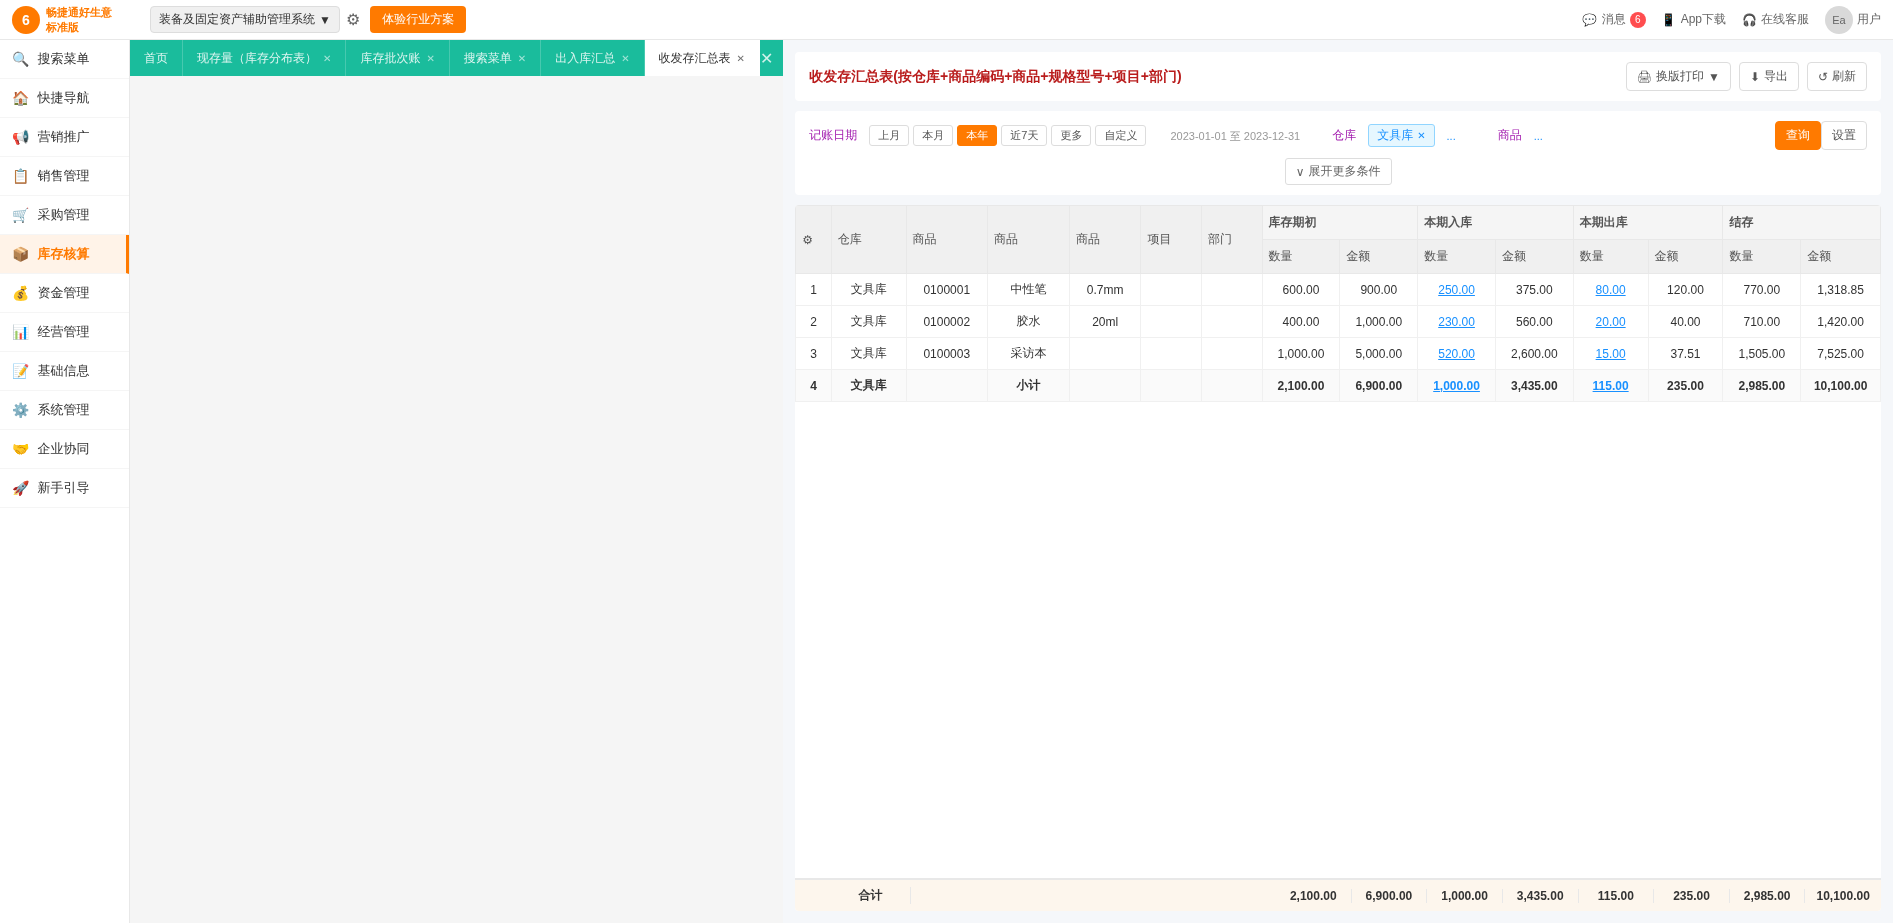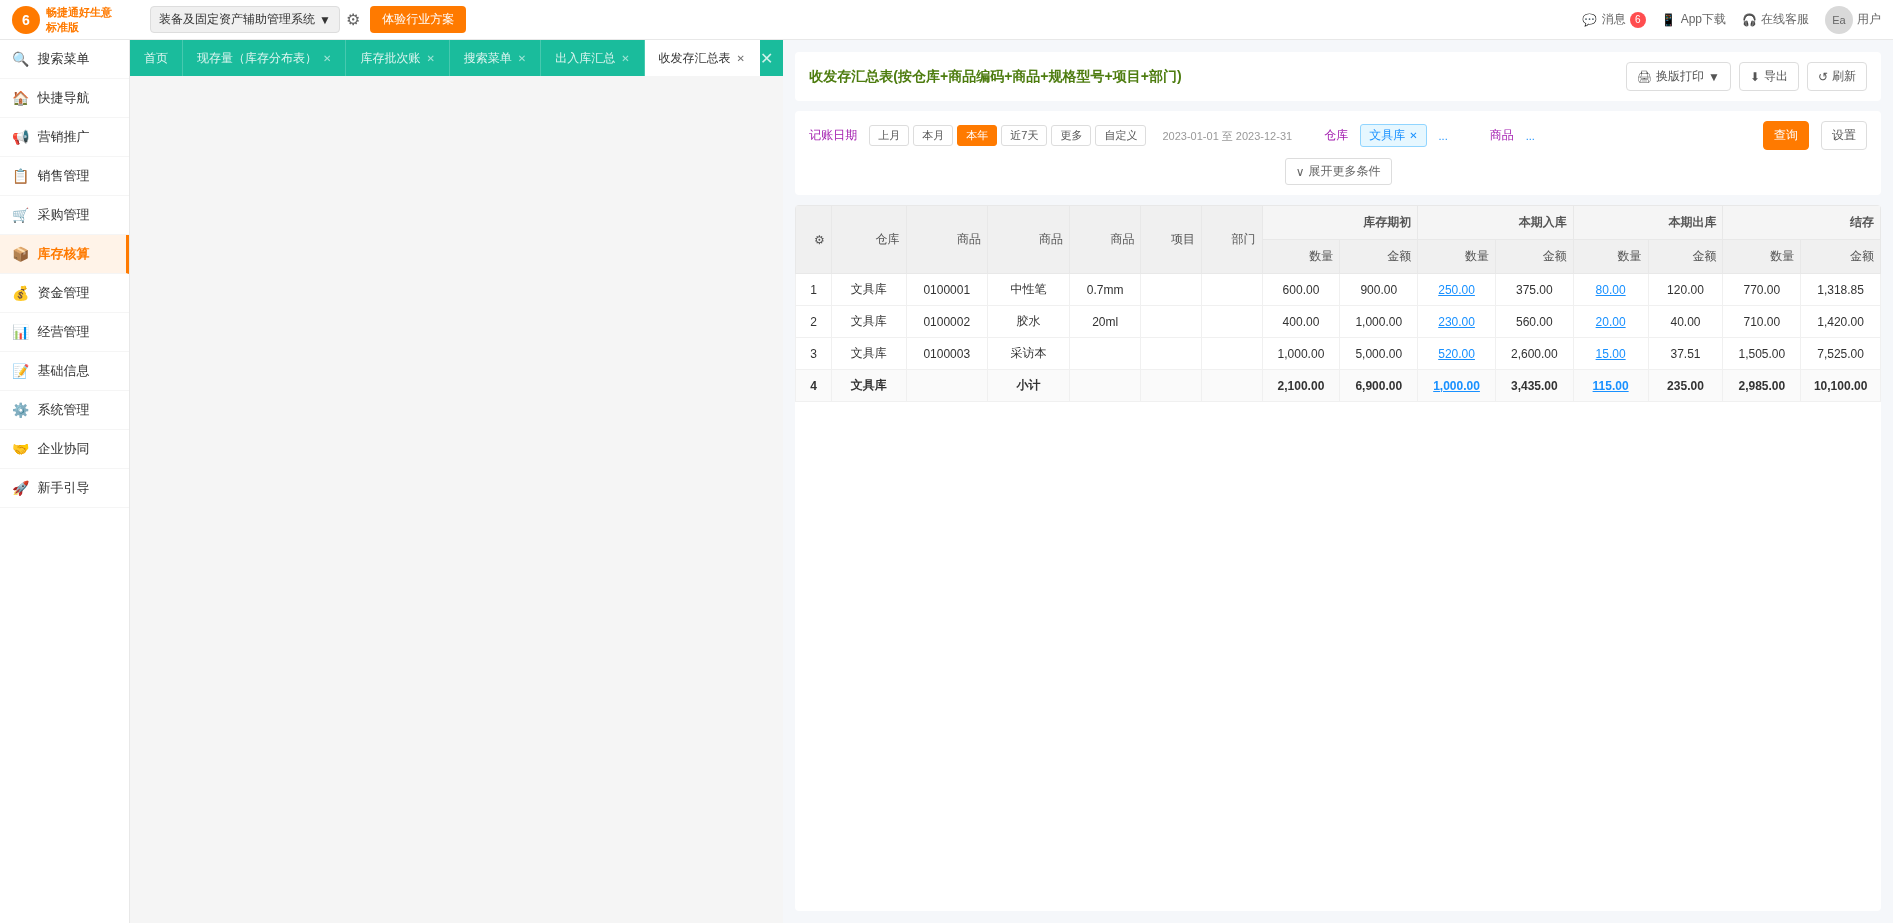--- a/index.html
+++ b/index.html
@@ -36,21 +36,21 @@
     .tab.active { background: white; color: #333; }
     .tab-close { font-size: 10px; cursor: pointer; opacity: 0.7; }
     .tab-bar-end { margin-left: auto; padding-right: 10px; }
     .close-all-btn { color: rgba(255,255,255,0.8); font-size: 16px; cursor: pointer; }
 
     
     .page-content { flex: 1; background: #f5f7fa; overflow: hidden; display: flex; flex-direction: column; padding: 12px; gap: 10px; }
 
     
     .page-header { display: flex; align-items: center; background: white; padding: 10px 14px; border-radius: 4px; }
-    .page-title { font-size: 14px; font-weight: bold; color: #4d7c0f; flex: 1; }
+    .page-title { font-size: 14px; font-weight: bold; color: #b91c1c; flex: 1; }
     .page-actions { display: flex; align-items: center; gap: 8px; }
     .action-btn { display: flex; align-items: center; gap: 4px; padding: 5px 10px; border: 1px solid #ddd; border-radius: 4px; cursor: pointer; font-size: 12px; color: #555; background: white; }
     .action-btn.primary { background: #ff7a00; color: white; border-color: #ff7a00; }
 
     
     .filter-bar { background: white; padding: 10px 14px; border-radius: 4px; display: flex; flex-direction: column; gap: 8px; }
     .filter-row { display: flex; align-items: center; gap: 12px; }
     .filter-label { font-size: 12px; color: #a21caf; white-space: nowrap; }
     .date-shortcuts { display: flex; align-items: center; gap: 4px; }
     .date-btn { padding: 2px 8px; border: 1px solid #ddd; border-radius: 3px; cursor: pointer; font-size: 11px; color: #555; background: white; }
@@ -58,21 +58,21 @@
     .date-range { font-size: 11px; color: #999; margin-top: 2px; }
     .warehouse-tag { display: flex; align-items: center; gap: 4px; background: #e6f7ff; border: 1px solid #91d5ff; border-radius: 3px; padding: 2px 8px; font-size: 12px; color: #1890ff; }
     .tag-close { cursor: pointer; font-size: 10px; }
     .filter-more { color: #1890ff; cursor: pointer; font-size: 11px; }
     .expand-btn { display: flex; align-items: center; gap: 4px; color: #666; cursor: pointer; font-size: 12px; padding: 4px 10px; border: 1px solid #ddd; border-radius: 3px; background: white; margin: 0 auto; }
 
     
     .table-wrapper { flex: 1; background: white; border-radius: 4px; overflow: hidden; display: flex; flex-direction: column; }
     .table-scroll { flex: 1; overflow-y: auto; }
     table { width: 100%; border-collapse: collapse; font-size: 12px; }
-    thead th { background: #f0f0f0; padding: 8px 6px; text-align: right; border: 1px solid #e8e8e8; color: #555; font-weight: normal; white-space: nowrap; }
+    thead th { background: #f0f0f0; padding: 8px 6px; text-align: left; border: 1px solid #e8e8e8; color: #555; font-weight: normal; white-space: nowrap; }
     thead th.group-header { background: #f5f5f5; font-weight: bold; }
     tbody td { padding: 7px 6px; border: 1px solid #f0f0f0; text-align: center; color: #333; }
     tbody tr.subtotal td { background: #fafafa; font-weight: bold; }
     .link-val { color: #1890ff; text-decoration: underline; cursor: pointer; }
 
     
     .col-no { width: 40px; }
     .col-warehouse { width: 90px; }
     .col-code { width: 90px; }
     .col-name { width: 100px; }
@@ -228,32 +228,32 @@
         <div class="filter-row">
           <span class="filter-label">记账日期</span>
           <div class="date-shortcuts">
             <button class="date-btn">上月</button>
             <button class="date-btn">本月</button>
             <button class="date-btn active">本年</button>
             <button class="date-btn">近7天</button>
             <button class="date-btn">更多</button>
             <button class="date-btn">自定义</button>
           </div>
-          <div style="display:flex; flex-direction:column; margin-left: 4px;">
+          <div style="display:flex; flex-direction:column; margin-left: 12px;">
             <div class="date-range">2023-01-01 至 2023-12-31</div>
           </div>
           <span class="filter-label" style="margin-left: 20px;">仓库</span>
           <div class="warehouse-tag">
             <span>文具库</span>
             <span class="tag-close">✕</span>
           </div>
           <span class="filter-more">...</span>
           <span class="filter-label" style="margin-left: 30px;">商品</span>
           <span class="filter-more">...</span>
-          <div style="margin-left: auto; display: flex; gap: 12px; justify-content: flex-end;">
+          <div style="margin-left: auto; display: flex; gap: 0; justify-content: flex-end;">
             <button class="action-btn primary">查询</button>
             <button class="action-btn">设置</button>
           </div>
         </div>
         <div style="display: flex; justify-content: center;">
           <button class="expand-btn">
             <span>∨</span>
             <span>展开更多条件</span>
           </button>
         </div>
@@ -355,17 +355,34 @@
       <td style="font-weight:bold;">3,435.00</td>
       <td class="link-val" style="font-weight:bold;">115.00</td>
       <td style="font-weight:bold;">235.00</td>
       <td style="font-weight:bold;">2,985.00</td>
       <td style="font-weight:bold;">10,100.00</td>
     </tr>
               </tbody>
           </table>
         </div>
 
+        <div style="background: #fdf6ed; border-top: 2px solid #e8e8e8; display: flex; align-items: center; padding: 7px 0; font-weight: bold; font-size: 12px;">
+          <div style="width: 40px; text-align: center; border-right: 1px solid #e8e8e8;"></div>
+          <div style="width: 90px; text-align: center; border-right: 1px solid #e8e8e8;">合计</div>
+          <div style="width: 90px; border-right: 1px solid #e8e8e8;"></div>
+          <div style="width: 100px; border-right: 1px solid #e8e8e8;"></div>
+          <div style="width: 80px; border-right: 1px solid #e8e8e8;"></div>
+          <div style="width: 70px; border-right: 1px solid #e8e8e8;"></div>
+          <div style="width: 70px; border-right: 1px solid #e8e8e8;"></div>
+          <div style="width: 85px; text-align: center; border-right: 1px solid #e8e8e8;">2,100.00</div>
+          <div style="width: 85px; text-align: center; border-right: 1px solid #e8e8e8;">6,900.00</div>
+          <div style="width: 85px; text-align: center; border-right: 1px solid #e8e8e8;">1,000.00</div>
+          <div style="width: 85px; text-align: center; border-right: 1px solid #e8e8e8;">3,435.00</div>
+          <div style="width: 85px; text-align: center; border-right: 1px solid #e8e8e8;">115.00</div>
+          <div style="width: 85px; text-align: center; border-right: 1px solid #e8e8e8;">235.00</div>
+          <div style="width: 85px; text-align: center; border-right: 1px solid #e8e8e8;">2,985.00</div>
+          <div style="width: 85px; text-align: center;">10,100.00</div>
+        </div>
       </div>
 
     </div>
   </div>
 </div>
 
 </body></html>

